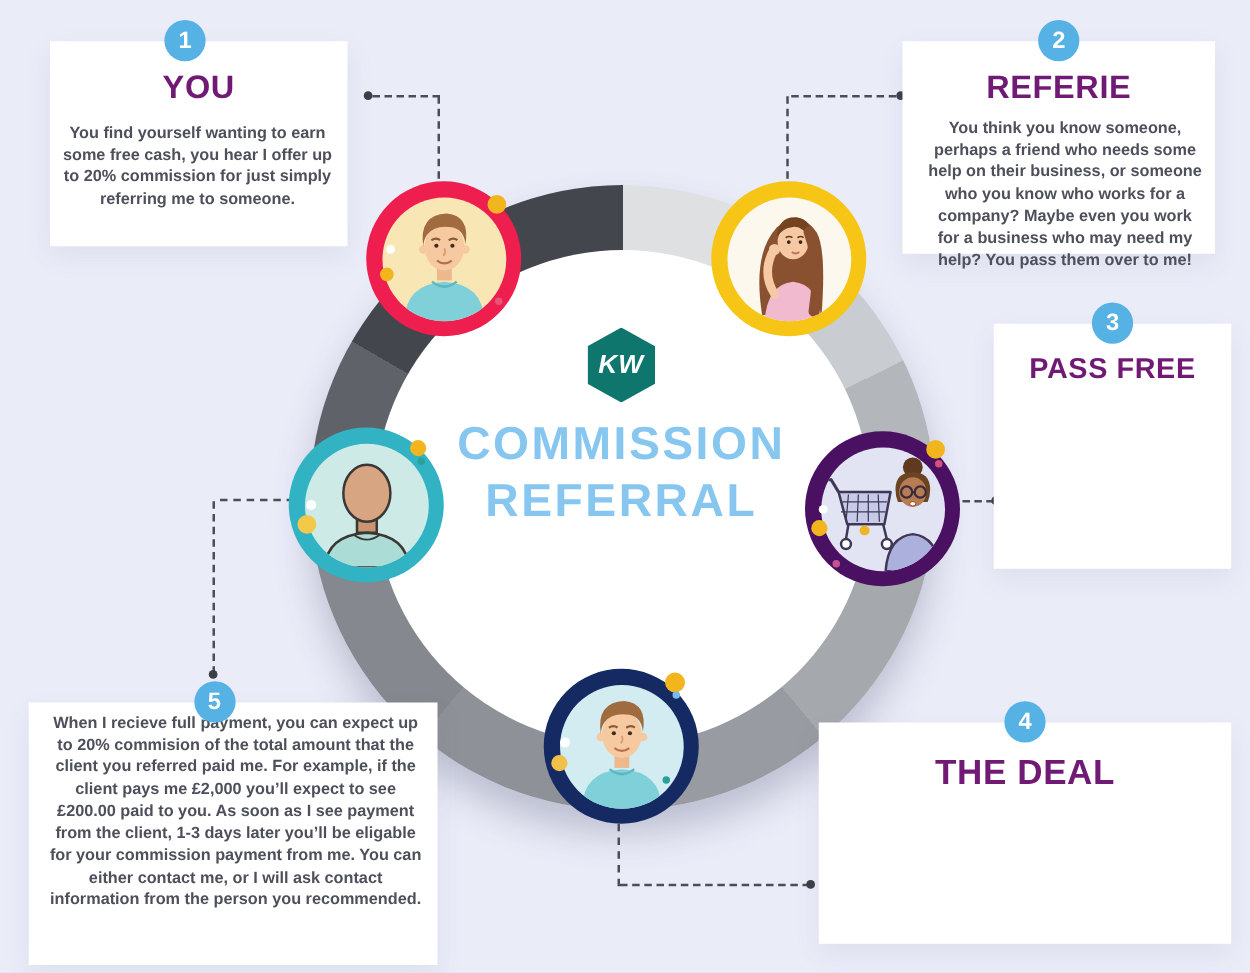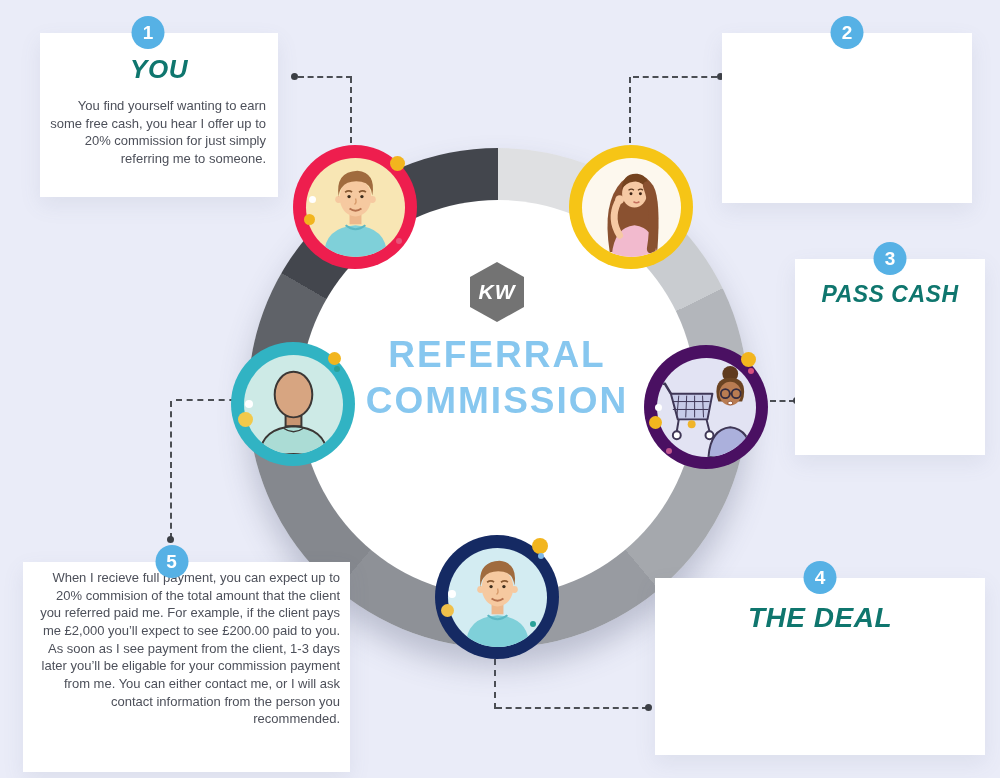--- a/index.html
+++ b/index.html
@@ -20,21 +20,21 @@
       #8e9197 181deg 220deg,
       #85888e 220deg 268deg,
       #5f6268 268deg 300deg,
       #43464d 300deg 360deg);
     box-shadow:0 18px 30px rgba(80,85,115,.30);
   }
   .ring-inner{position:absolute;left:52px;top:52px;width:396px;height:396px;border-radius:50%;background:#ffffff;}
   
   .center-content{position:absolute;left:297px;top:262px;width:400px;text-align:center;}
   .logo-hex{
-    width:54px;height:60px;margin:0 auto;background:#737373;
+    width:54px;height:60px;margin:0 auto;background:#0f766e;
     clip-path:polygon(50% 0,100% 25%,100% 75%,50% 100%,0 75%,0 25%);
     display:flex;align-items:center;justify-content:center;
     color:#ffffff;font-weight:bold;font-style:italic;font-size:21px;letter-spacing:1px;
   }
   .center-title{margin-top:10px;font-size:37px;font-weight:800;color:#87c7ef;letter-spacing:2px;line-height:1.24;}
   
   .avatar{position:absolute;width:124px;height:124px;border-radius:50%;display:flex;align-items:center;justify-content:center;}
   .avatar-inner{width:99px;height:99px;border-radius:50%;overflow:hidden;}
   .avatar-inner svg{display:block;width:100%;height:100%;}
   .a1{background:#ee1e4e}.a1 .avatar-inner{background:#f8e6b4}
@@ -42,22 +42,22 @@
   .a3{background:#4a1062}.a3 .avatar-inner{background:#e2e3f3}
   .a4{background:#152a63}.a4 .avatar-inner{background:#d3ecf2}
   .a5{background:#31b3c3}.a5 .avatar-inner{background:#cdeae6}
   
   .card{position:absolute;background:#ffffff;text-align:center;box-shadow:0 8px 20px rgba(100,105,140,.10);}
   .badge{
     position:absolute;top:-17px;left:50%;transform:translateX(-50%);
     width:33px;height:33px;border-radius:50%;background:#56b1e5;color:#fff;
     font-size:19px;font-weight:800;display:flex;align-items:center;justify-content:center;
   }
-  .card h2{margin:0;color:#0f766e;font-weight:800;letter-spacing:.5px;font-style:italic;}
-  .card p{color:#4d505a;font-weight:400;font-size:13px;line-height:1.36;text-align:right;}
+  .card h2{margin:0;color:#701a75;font-weight:800;letter-spacing:.5px;}
+  .card p{color:#4d505a;font-weight:700;font-size:13px;line-height:1.36;text-align:center;}
   .card1{left:40px;top:33px;width:238px;height:164px}
   .card1 h2{font-size:26px;padding-top:21px}
   .card1 p{margin:12px 12px 0 10px}
   .card2{left:722px;top:33px;width:250px;height:170px}
   .card2 h2{font-size:26px;padding-top:21px}
   .card2 p{margin:8px 10px 0 20px}
   .card3{left:795px;top:259px;width:190px;height:196px}
   .card3 h2{font-size:23px;padding-top:22px}
   .card3 p{margin:8px 8px 0 14px}
   .card4{left:655px;top:578px;width:330px;height:177px}
@@ -107,22 +107,22 @@
 
   <div class="ring">
     <div class="ring-inner"></div>
   </div>
 
   <div class="center-content">
     <div class="logo-hex">
       <span>KW</span>
     </div>
     <div class="center-title">
+      <div>COMMISSION</div>
       <div>REFERRAL</div>
-      <div>COMMISSION</div>
     </div>
   </div>
 
   <div class="avatar a1" style="left:293px;top:145px">
     <div class="avatar-inner">
       <svg viewBox="0 0 100 100">
         <path d="M18 100 Q18 70 50 68 Q82 70 82 100 Z" fill="#7fd0d9"></path>
         <rect x="44" y="53" width="12" height="14" fill="#edb88c"></rect>
         <ellipse cx="50" cy="40" rx="16" ry="19" fill="#f6c9a0"></ellipse>
         <circle cx="33" cy="42" r="3.5" fill="#f6c9a0"></circle>
@@ -237,27 +237,29 @@
         <span>1</span>
       </div>
     <h2>YOU</h2>
     <p>You find yourself wanting to earn some free cash, you hear I offer up to 20% commission for just simply referring me to someone.</p>
   </div>
 
   <div class="card card2">
     <div class="badge">
         <span>2</span>
       </div>
+    <h2>REFERIE</h2>
+    <p>You think you know someone, perhaps a friend who needs some help on their business, or someone who you know who works for a company? Maybe even you work for a business who may need my help? You pass them over to me!</p>
   </div>
 
   <div class="card card3">
     <div class="badge">
         <span>3</span>
       </div>
-    <h2>PASS CASH</h2>
+    <h2>PASS FREE</h2>
   </div>
 
   <div class="card card4">
     <div class="badge">
         <span>4</span>
       </div>
     <h2>THE DEAL</h2>
   </div>
 
   <div class="card card5">

